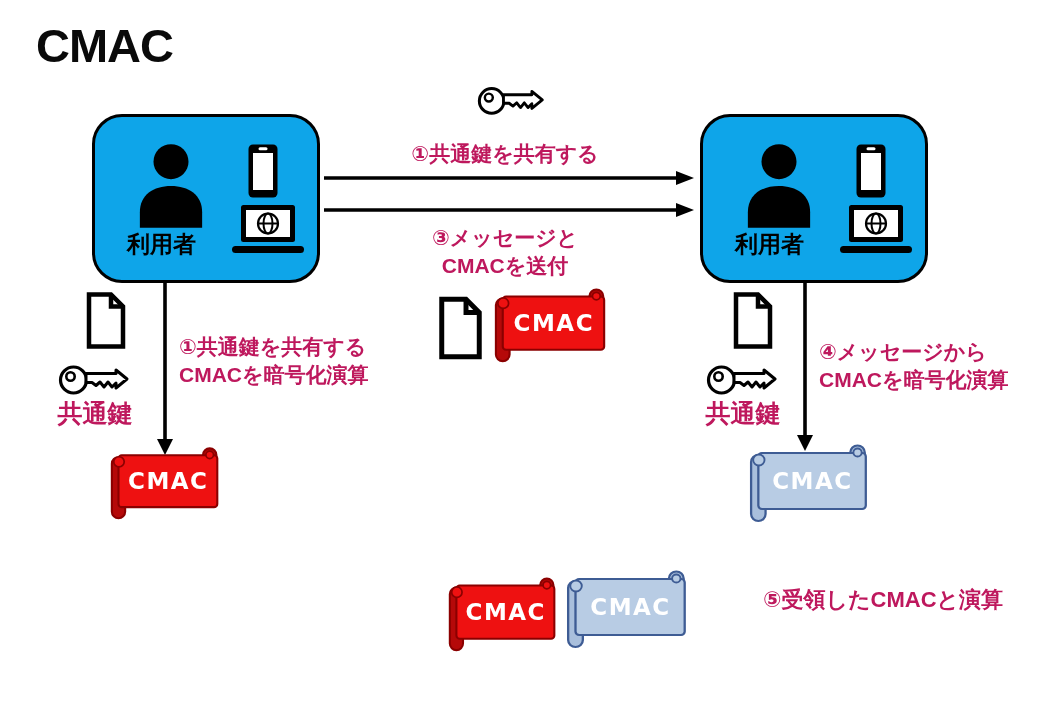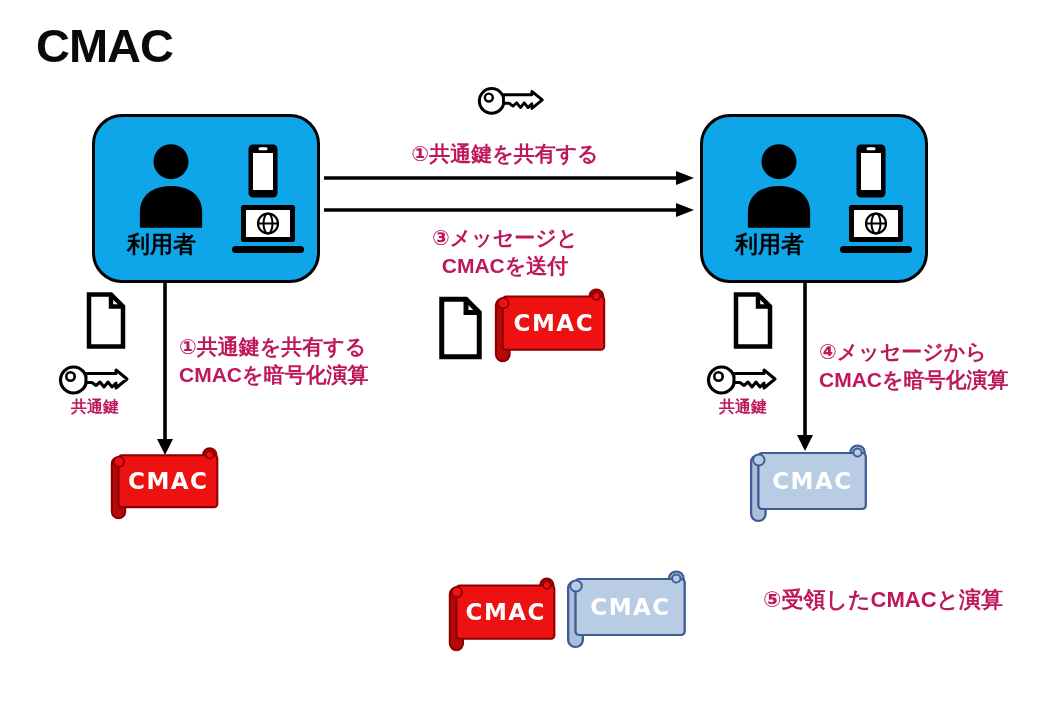--- a/index.html
+++ b/index.html
@@ -10,21 +10,21 @@
   .abs{position:absolute;}
   
   .page-title{font-size:47px;font-weight:800;letter-spacing:-1px;color:#0a0a0a;}
   
   .actor-box{border:3px solid #000;border-radius:30px;background:#0ea5e9;}
   .actor-name{font-size:23px;font-weight:700;}
   
   .jp{font-weight:700;color:#be185d;}
   .fs21{font-size:21px;line-height:28px;}
   .fs22{font-size:22px;line-height:30px;}
-  .fs19{font-size:16px;}
+  .fs19{font-size:25px;}
   .center{text-align:center;}
   
   .arrow line{stroke:#000;stroke-width:3.6;}
   .arrow polygon{fill:#000;}
   
   .outline{fill:#fff;stroke:#000;}
   
   .scroll{position:absolute;}
   .scroll svg{position:absolute;left:0;top:0;width:100%;height:100%;}
   .scroll-label{

